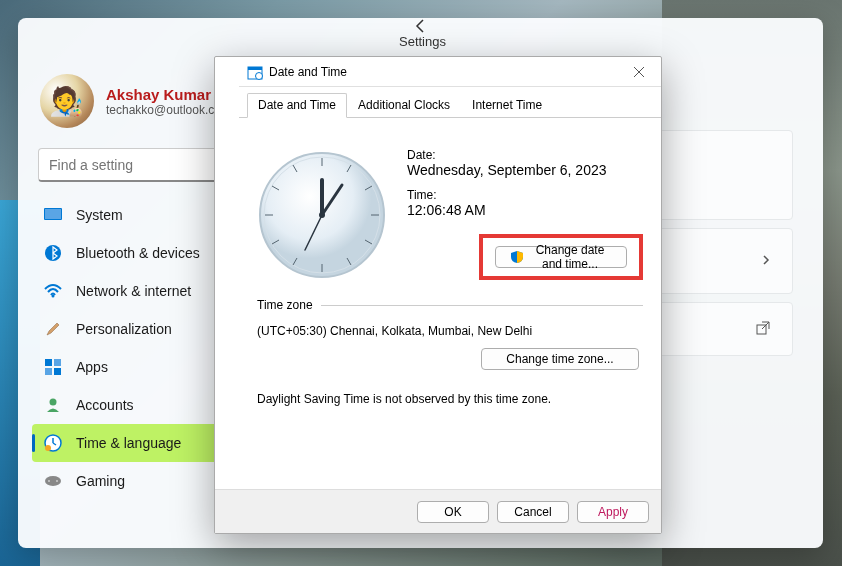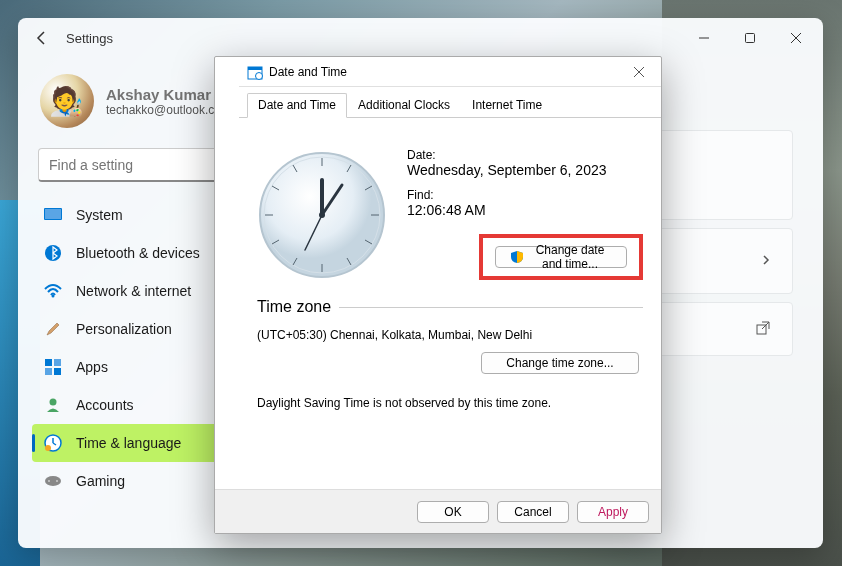--- a/index.html
+++ b/index.html
@@ -1,32 +1,32 @@
 <!DOCTYPE html>
 <html><head>
 <meta charset="utf-8">
 <style>
 * { box-sizing: border-box; margin: 0; padding: 0; font-family: "Segoe UI", Arial, sans-serif; }
 body { width: 842px; height: 566px; overflow: hidden; position: relative; background: linear-gradient(135deg, #4a6a7a 0%, #7a9aa5 20%, #a5b8c0 40%, #8a9a95 60%, #6a7a70 80%, #4a5550 100%); }
 .bg-rocks { position: absolute; right: 0; top: 0; width: 180px; height: 566px; background: linear-gradient(180deg, #6a7570 0%, #8a958a 30%, #757a70 50%, #5a6055 70%, #4a504a 100%); z-index: 0; }
 .bg-water { position: absolute; left: 0; top: 200px; width: 40px; height: 366px; background: linear-gradient(180deg, #3aa5d5 0%, #2a85b5 50%, #1a6595 100%); z-index: 0; }
 
 .settings-window { position: absolute; left: 18px; top: 18px; width: 805px; height: 530px; background: rgba(250, 252, 254, 0.96); border-radius: 8px; box-shadow: 0 8px 32px rgba(0,0,0,0.25); z-index: 1; display: flex; flex-direction: column; }
-.titlebar { display: flex; align-items: center; height: 40px; padding: 0 4px; }
+.titlebar { display: flex; align-items: center; height: 40px; padding: 0 4px; flex-direction: column; }
 .back-btn { width: 40px; height: 40px; display: flex; align-items: center; justify-content: center; cursor: pointer; font-size: 16px; color: #333; }
 .title-text { font-size: 13px; color: #333; flex: 1; padding-left: 4px; }
 .win-controls { display: flex; }
 .win-btn { width: 46px; height: 40px; display: flex; align-items: center; justify-content: center; cursor: pointer; color: #333; }
 .win-btn svg { width: 12px; height: 12px; }
 
 .settings-body { display: flex; flex: 1; overflow: hidden; }
 .sidebar { width: 280px; padding: 8px 14px; }
 .profile { display: flex; align-items: center; padding: 8px 8px 16px; gap: 12px; }
 .avatar { width: 54px; height: 54px; border-radius: 50%; background: radial-gradient(circle at 30% 30%, #fff, #e5d5a5 40%, #b5885a 70%, #7a5535); display: flex; align-items: center; justify-content: center; font-size: 28px; }
-.profile-name { font-size: 15px; font-weight: 600; color: #737373; }
+.profile-name { font-size: 15px; font-weight: 600; color: #b91c1c; }
 .profile-email { font-size: 12px; color: #555; }
 .search-box { display: flex; align-items: center; height: 34px; background: #fff; border: 1px solid #ccc; border-bottom: 2px solid #888; border-radius: 4px; padding: 0 10px; margin: 4px 6px 14px; }
 .search-box input { flex: 1; border: none; outline: none; font-size: 14px; background: transparent; }
 .search-box .sicon { color: #555; font-size: 14px; }
 .nav { list-style: none; }
 .nav li { display: flex; align-items: center; height: 38px; padding: 0 12px; border-radius: 4px; cursor: pointer; gap: 14px; font-size: 14px; color: #1a1a1a; position: relative; }
 .nav li.active { background: #bef264; }
 .nav li.active::before { content: ""; position: absolute; left: 0; top: 10px; bottom: 10px; width: 3px; background: #0067c0; border-radius: 2px; }
 .nicon { width: 18px; height: 18px; display: flex; align-items: center; justify-content: center; }
 
@@ -47,21 +47,21 @@
 .dlg-body { padding: 14px 18px 10px; height: 380px; }
 .dtrow { display: flex; gap: 20px; align-items: flex-end; }
 .clock { width: 130px; height: 130px; flex-shrink: 0; }
 .dtinfo { flex: 1; padding-top: 12px; }
 .dtlabel { font-size: 12px; margin-top: 4px; }
 .dtval { font-size: 14px; margin-bottom: 10px; }
 .changebox { border: 4px solid #e53935; padding: 8px 12px; display: inline-block; margin-top: 6px; margin-left: 72px; }
 .winbtn { height: 22px; padding: 0 14px; font-size: 12px; background: #fdfdfd; border: 1px solid #adadad; border-radius: 4px; cursor: pointer; display: inline-flex; align-items: center; gap: 4px; }
 .shield { width: 14px; height: 14px; }
 .section { margin-top: 18px; }
-.section-title { display: flex; align-items: center; gap: 8px; font-size: 16px; }
+.section-title { display: flex; align-items: center; gap: 8px; font-size: 12px; }
 .section-title .line { flex: 1; height: 1px; background: #ccc; }
 .tzval { margin: 12px 0 10px; }
 .tzbtn-wrap { text-align: center; margin-top: 4px; }
 .winbtn.wide { padding: 0 24px; }
 .dst { margin-top: 22px; }
 .dlg-footer { position: absolute; bottom: 0; left: 0; right: 0; height: 44px; background: #f0f0f0; border-top: 1px solid #ddd; display: flex; align-items: center; justify-content: flex-end; gap: 8px; padding: 0 12px; }
 .dlg-footer .winbtn { width: 72px; justify-content: center; }
 .winbtn.disabled { color: #be185d; cursor: default; }
 </style>
 </head>
@@ -263,21 +263,21 @@
           </g>
           <line x1="65" y1="65" x2="65" y2="30" stroke="#2a3540" stroke-width="4" stroke-linecap="round"></line>
           <line x1="65" y1="65" x2="85" y2="35" stroke="#2a3540" stroke-width="3" stroke-linecap="round"></line>
           <line x1="65" y1="65" x2="48" y2="100" stroke="#2a3540" stroke-width="1.5" stroke-linecap="round"></line>
           <circle cx="65" cy="65" r="3" fill="#2a3540"></circle>
         </svg>
       </div>
       <div class="dtinfo">
         <div class="dtlabel">Date:</div>
         <div class="dtval">Wednesday, September 6, 2023</div>
-        <div class="dtlabel">Find:</div>
+        <div class="dtlabel">Time:</div>
         <div class="dtval">12:06:48 AM</div>
         <div class="changebox">
           <button class="winbtn">
             <span class="shield"><svg width="14" height="14" viewBox="0 0 14 14">
                   <path d="M7 1 L13 3 V7 Q13 12 7 13 Q1 12 1 7 V3 Z" fill="#0078d4"></path>
                   <path d="M7 1 L13 3 V7 Q13 12 7 13 V1 Z" fill="#ffb900"></path>
                 </svg></span>
             <span>Change date and time...</span>
           </button>
         </div>

